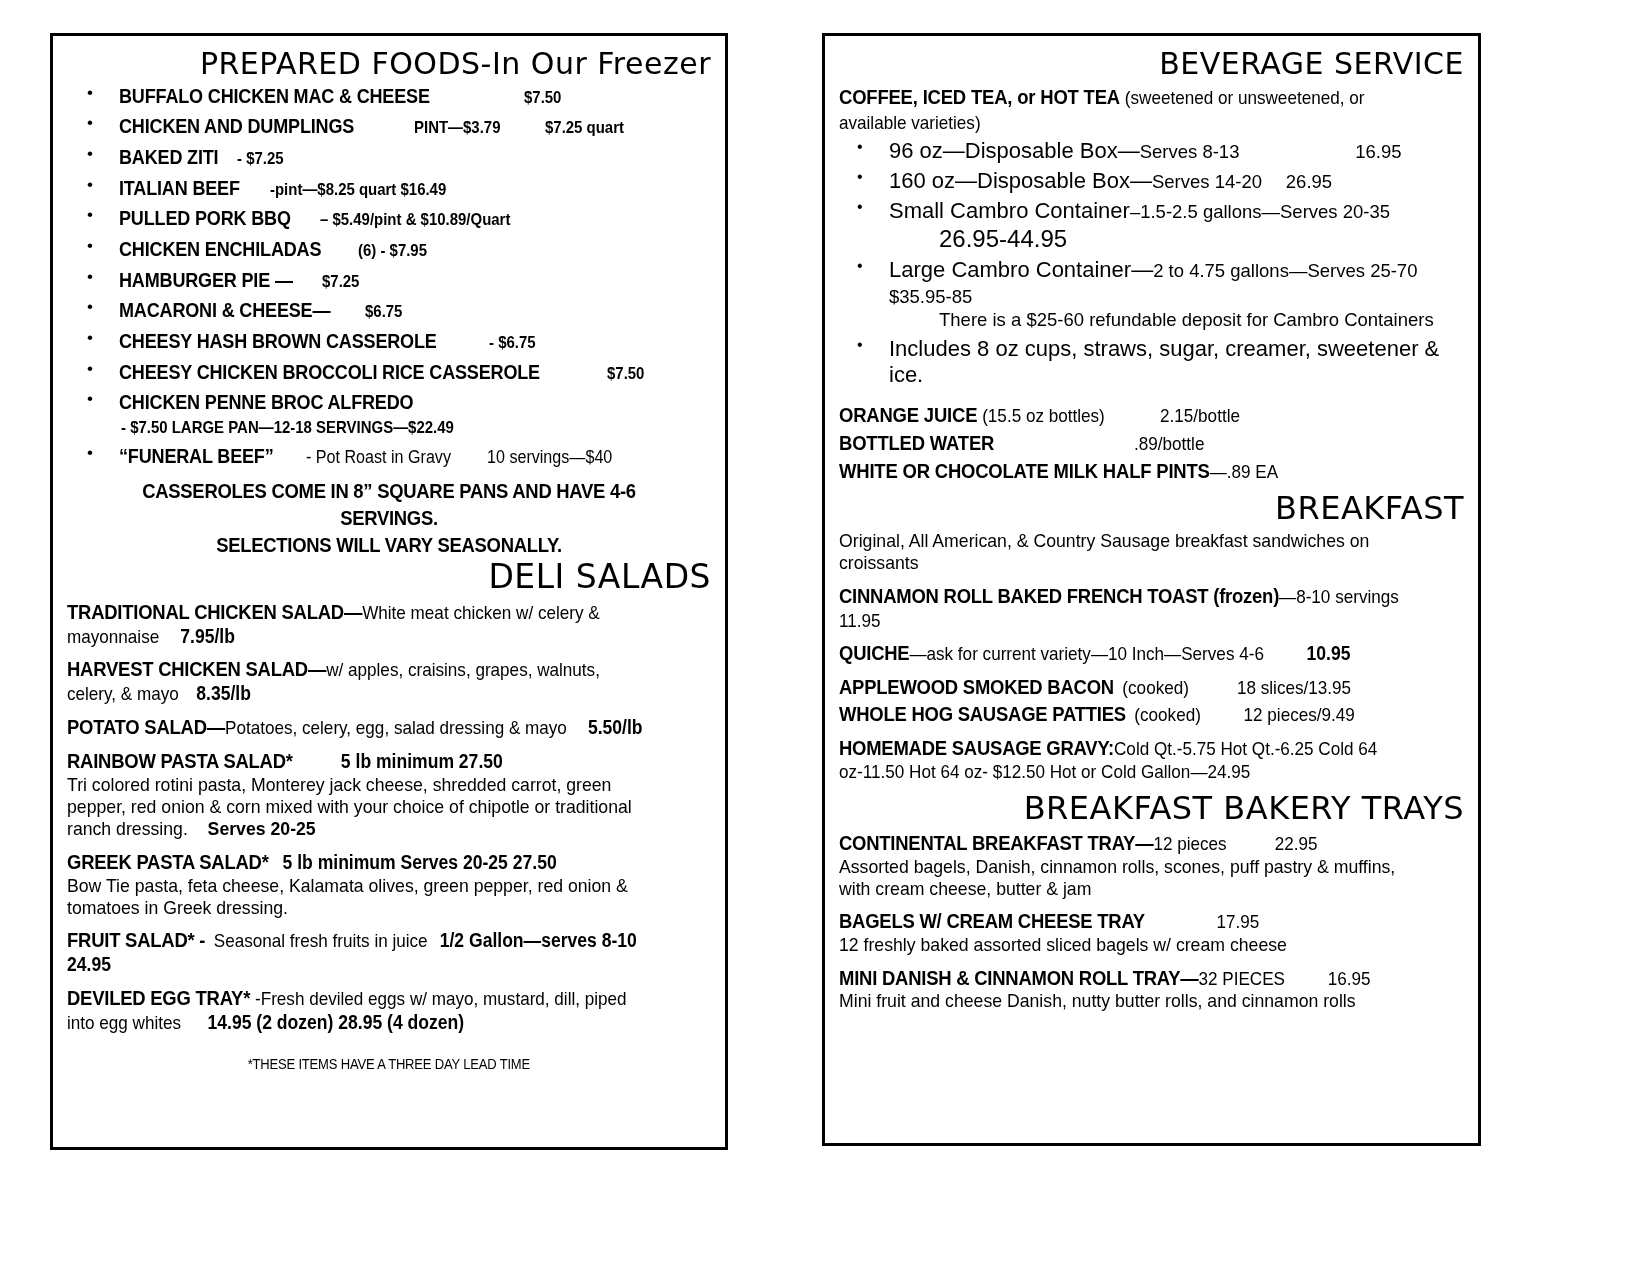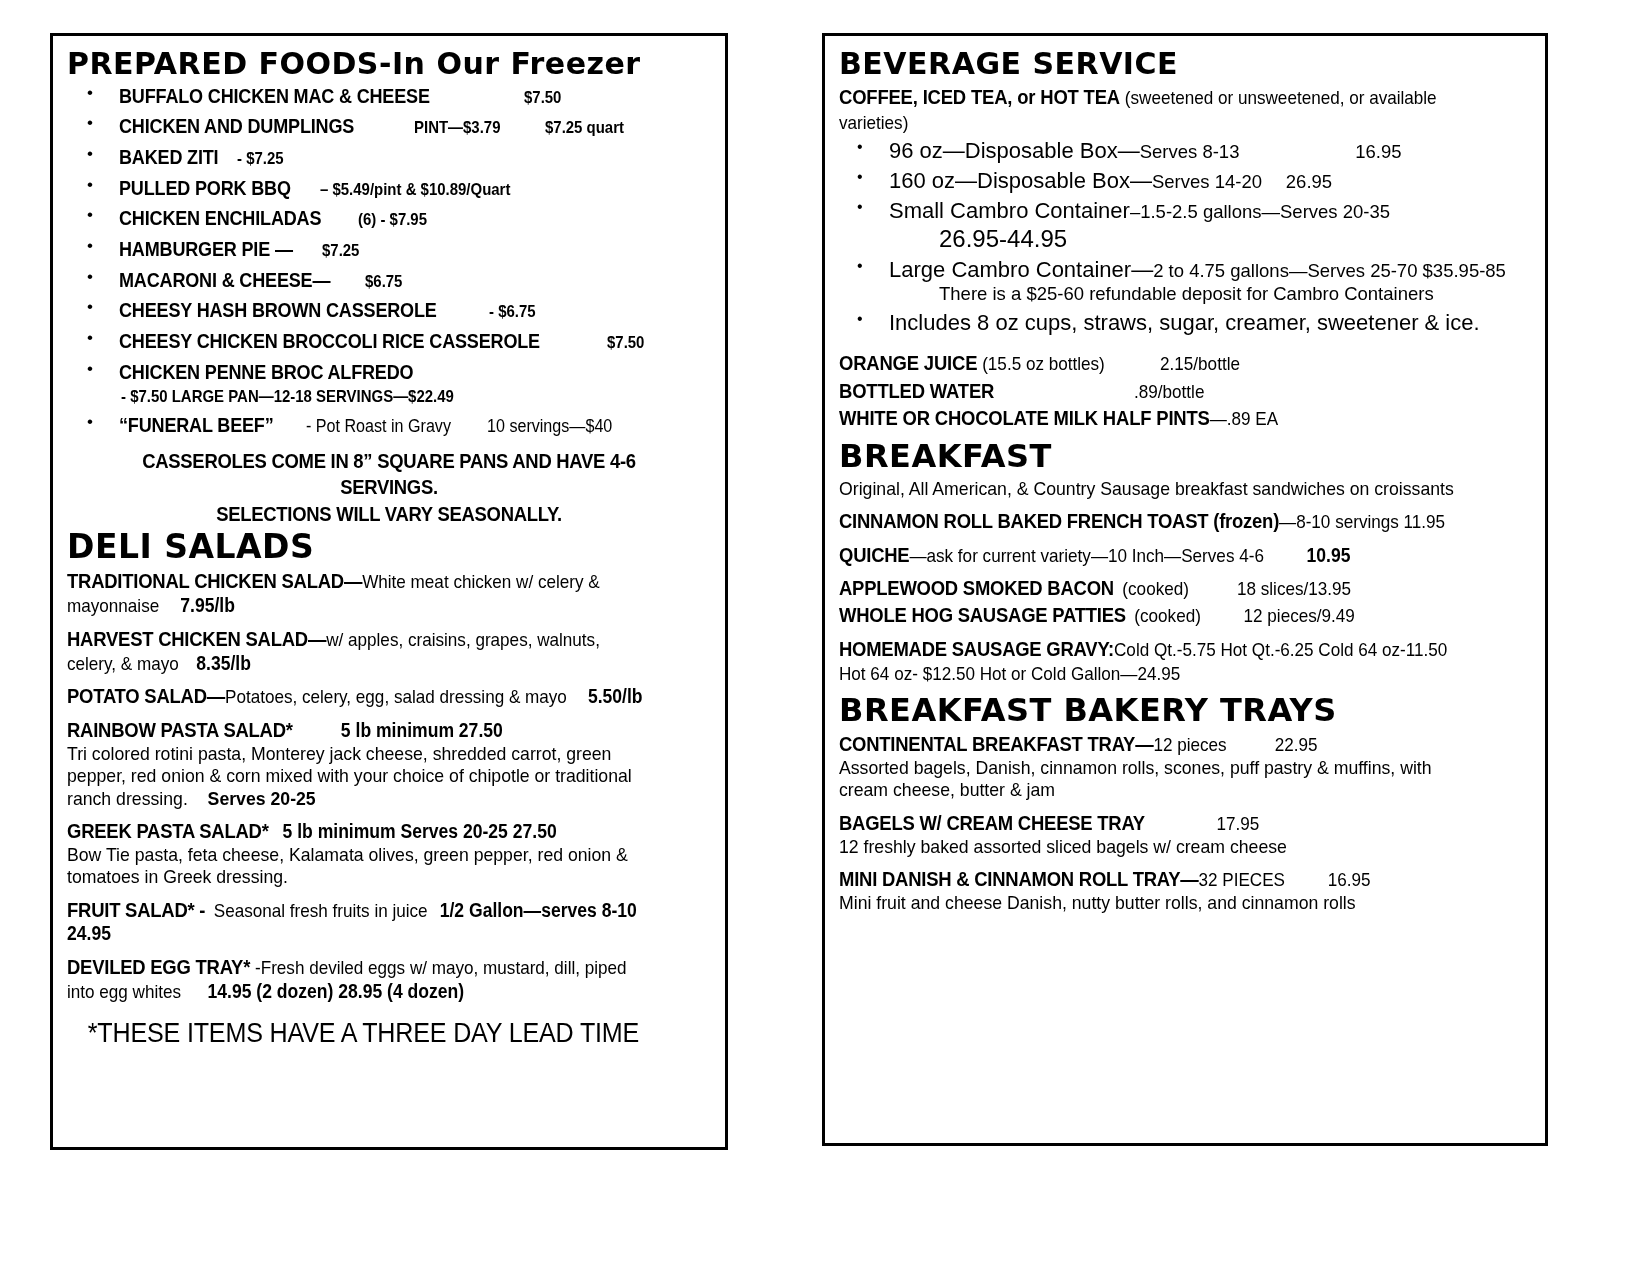--- a/index.html
+++ b/index.html
@@ -22,27 +22,27 @@
   }
 
   .panel {
     position: absolute;
     border: 3px solid #000;
     background: #fff;
     box-sizing: border-box;
     padding: 10px 14px 10px 14px;
   }
   .panel-left  { left: 50px;  top: 33px; width: 678px; height: 1117px; }
-  .panel-right { left: 822px; top: 33px; width: 726px; height: 1113px; }
+  .panel-right { left: 822px; top: 33px; width: 659px; height: 1113px; }
 
   
   .section-head {
-    text-align: left;
+    text-align: right;
     font-family: "DejaVu Sans", sans-serif;
-    font-weight: 700;
+    font-weight: 400;
     letter-spacing: 0.5px;
     line-height: 1.05;
     margin: 2px 0 4px 0;
     white-space: nowrap;
   }
   .sh-28 { font-size: 30px; }
   .sh-31 { font-size: 33px; }
   .sh-30 { font-size: 32px; }
 
   b, .bold { font-weight: bold; }
@@ -94,23 +94,23 @@
     text-align: center;
     font-weight: bold;
     font-size: 20.5px;
     line-height: 1.3;
     margin: 10px 0 2px 0;
     letter-spacing: -0.3px;
   }
   .centered-note span { display: inline-block; transform: scaleX(0.9); }
 
   .lead-note {
-    text-align: left;
-    font-size: 27px;
-    margin-top: 14px;
+    text-align: center;
+    font-size: 14px;
+    margin-top: 22px;
     letter-spacing: -0.2px;
   }
   .lead-note span { display: inline-block; transform: scaleX(0.93); }
 
   
   .entry { margin: 0 0 8px 0; }
   .entry .line {
     font-size: 19.5px;
     line-height: 1.22;
   }
@@ -182,20 +182,24 @@
       <li>
         <span class="nm">CHICKEN AND DUMPLINGS</span>
         <span class="det" style="margin-left:22px">PINT—$3.79</span>
         <span class="det" style="margin-left:28px">$7.25 quart</span>
       </li>
       <li>
         <span class="nm">BAKED ZITI</span>
         <span class="det">- $7.25</span>
       </li>
       <li>
+        <span class="nm">ITALIAN BEEF</span>
+        <span class="det" style="margin-left:8px">-pint—$8.25    quart  $16.49</span>
+      </li>
+      <li>
         <span class="nm">PULLED PORK BBQ</span>
         <span class="det">– $5.49/pint &amp;   $10.89/Quart</span>
       </li>
       <li>
         <span class="nm">CHICKEN ENCHILADAS</span>
         <span class="det" style="margin-left:4px">(6)  - $7.95</span>
       </li>
       <li>
         <span class="nm">HAMBURGER PIE —</span>
         <span class="det">$7.25</span>

